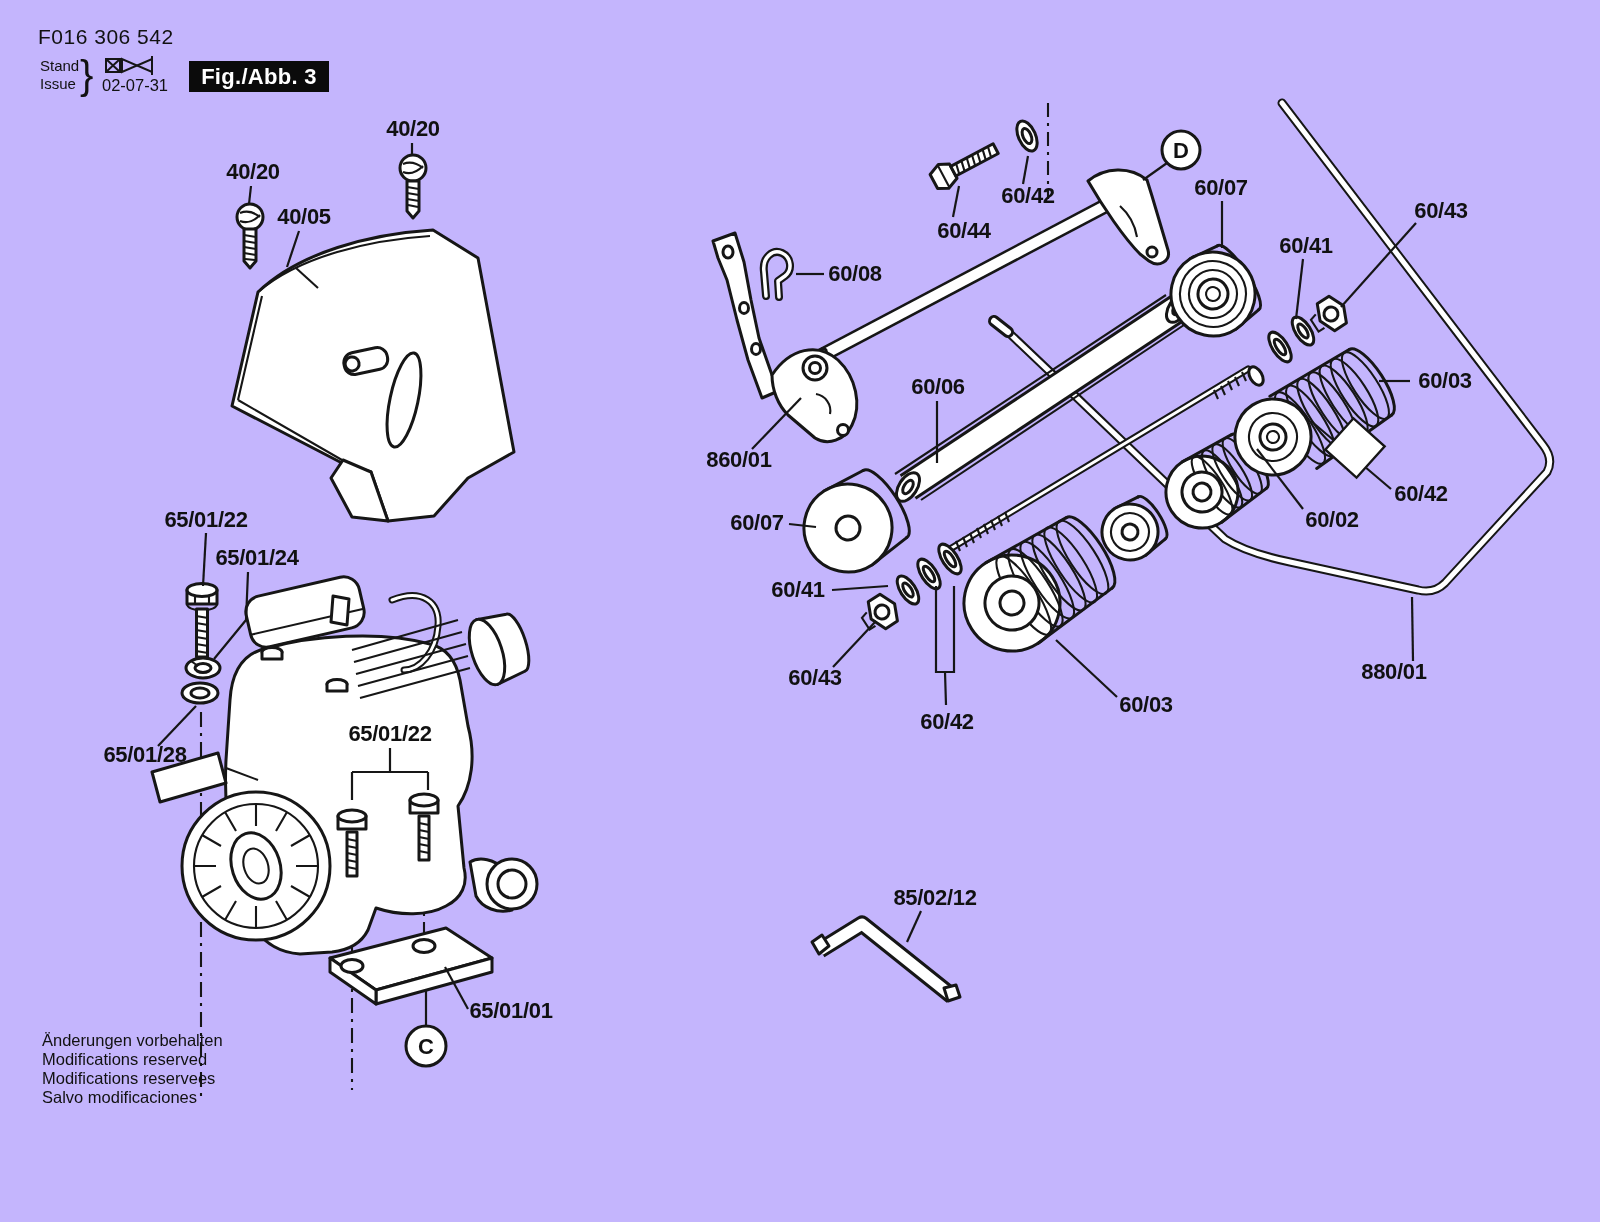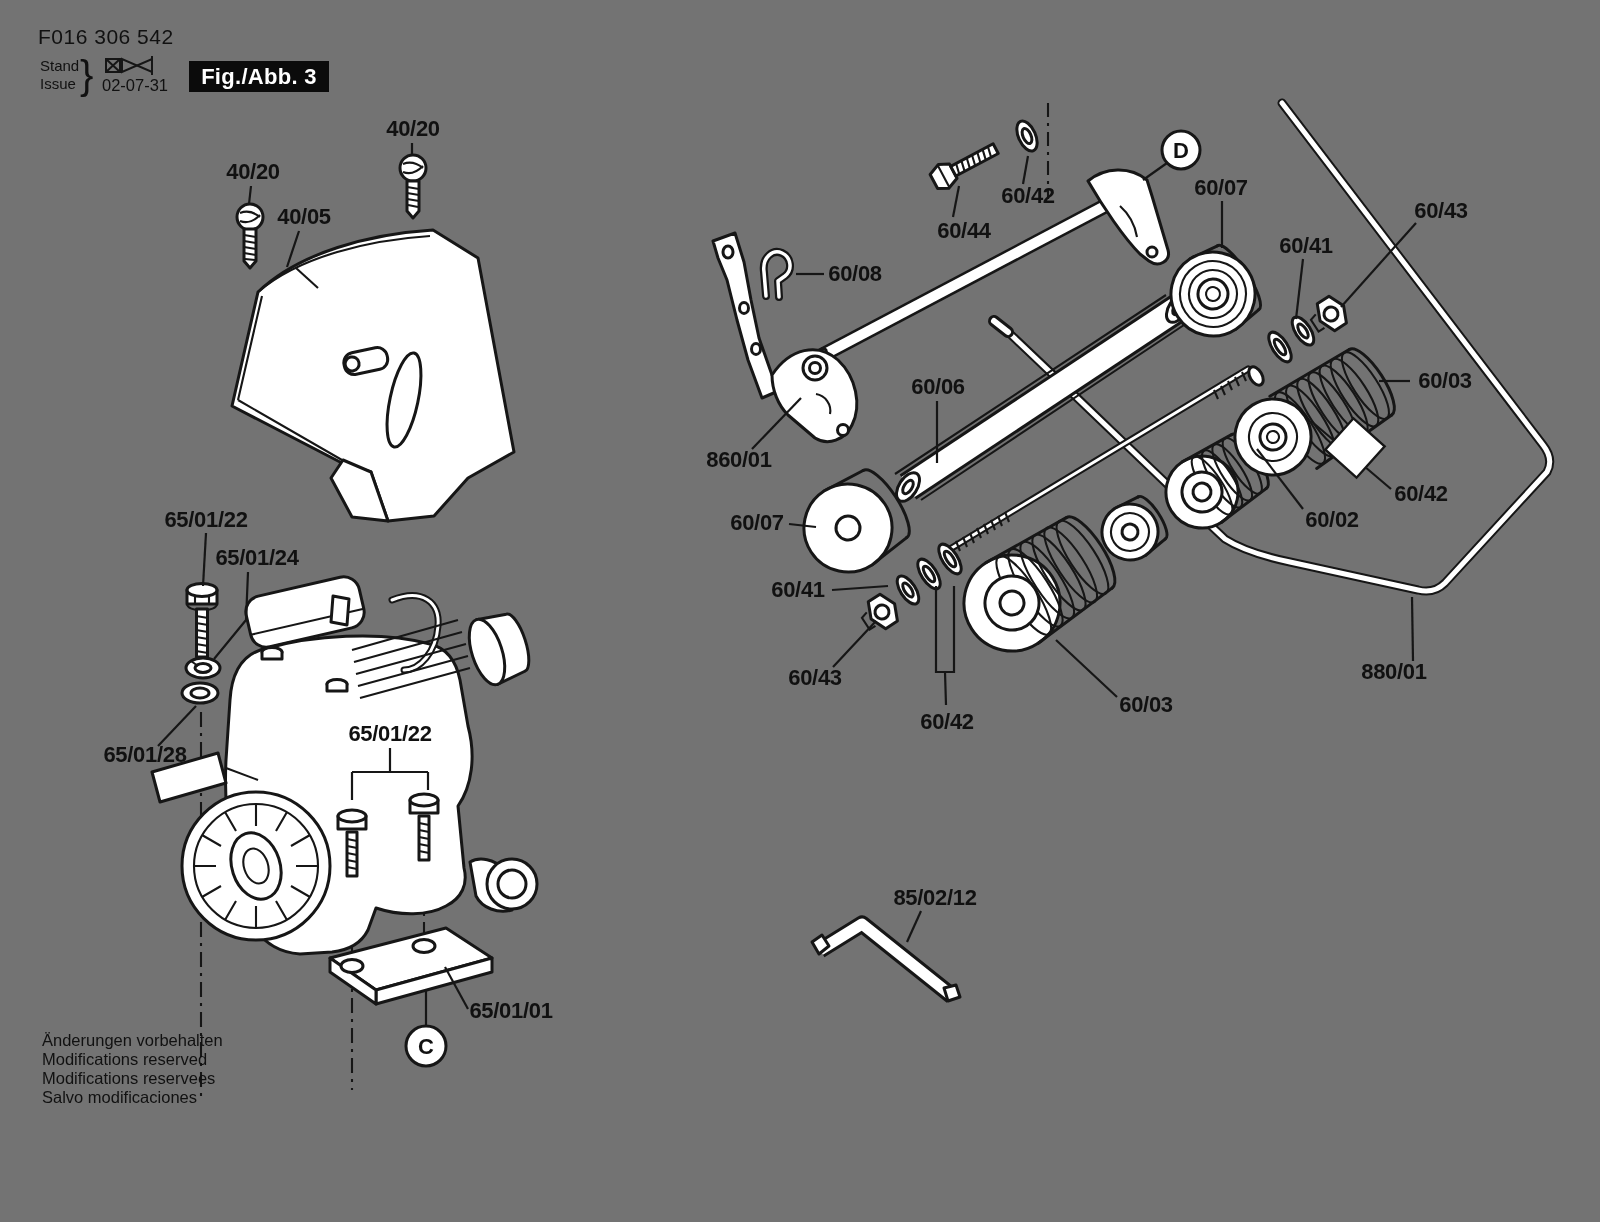--- a/index.html
+++ b/index.html
@@ -1,16 +1,16 @@
 <!DOCTYPE html>
 <html><head>
 <meta charset="utf-8">
 <style>
   html,body{margin:0;padding:0;background:#fff;}
-  #canvas{position:relative;width:1600px;height:1222px;background:#737373;overflow:hidden;
+  #canvas{position:relative;width:1600px;height:1222px;background:#c4b5fd;overflow:hidden;
           font-family:"Liberation Sans","DejaVu Sans",sans-serif;}
   svg{position:absolute;left:0;top:0;}
   .ln{stroke:#161616;stroke-width:3;fill:none;stroke-linecap:round;stroke-linejoin:round;}
   .lnw{stroke:#161616;stroke-width:3;fill:#fff;stroke-linecap:round;stroke-linejoin:round;}
   .thin{stroke:#161616;stroke-width:2.1;fill:none;}
   .leader{stroke:#161616;stroke-width:2.2;fill:none;}
   .lbl{font-size:22px;font-weight:700;fill:#111;letter-spacing:-0.3px;}
   .hdr{font-size:21px;font-weight:400;fill:#111;letter-spacing:0.5px;}
   .small{font-size:15px;fill:#111;}
   .date{font-size:16.5px;fill:#111;}

